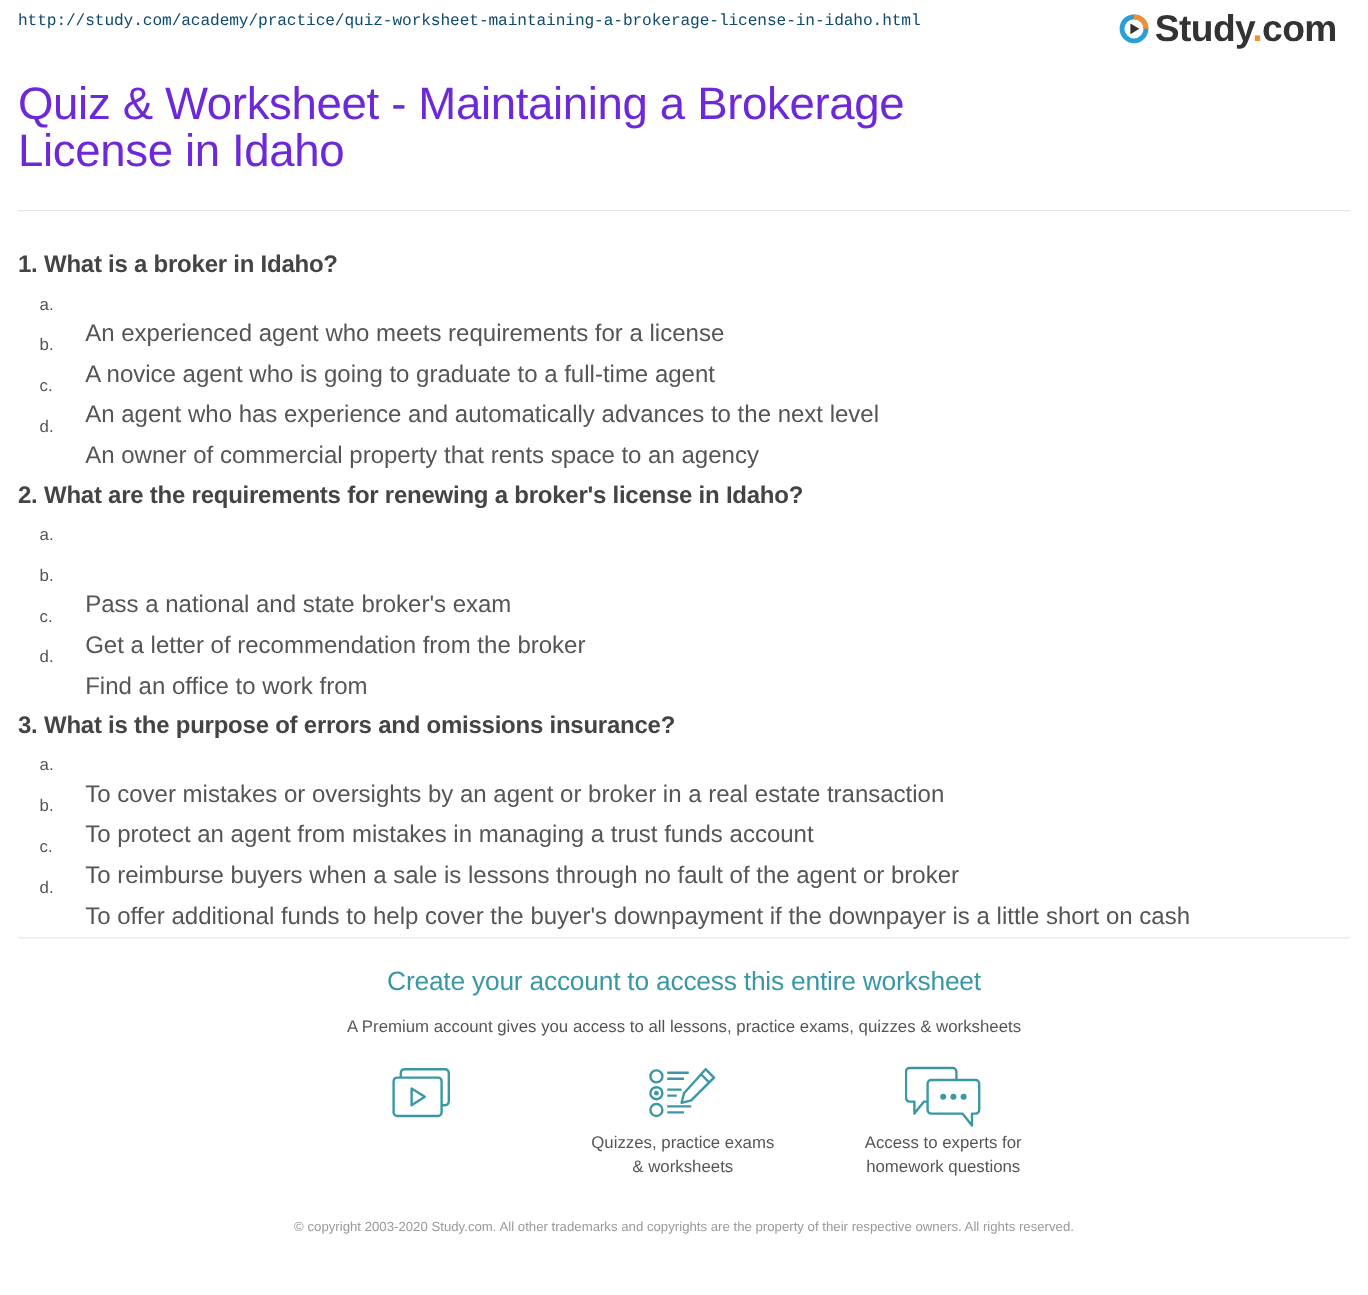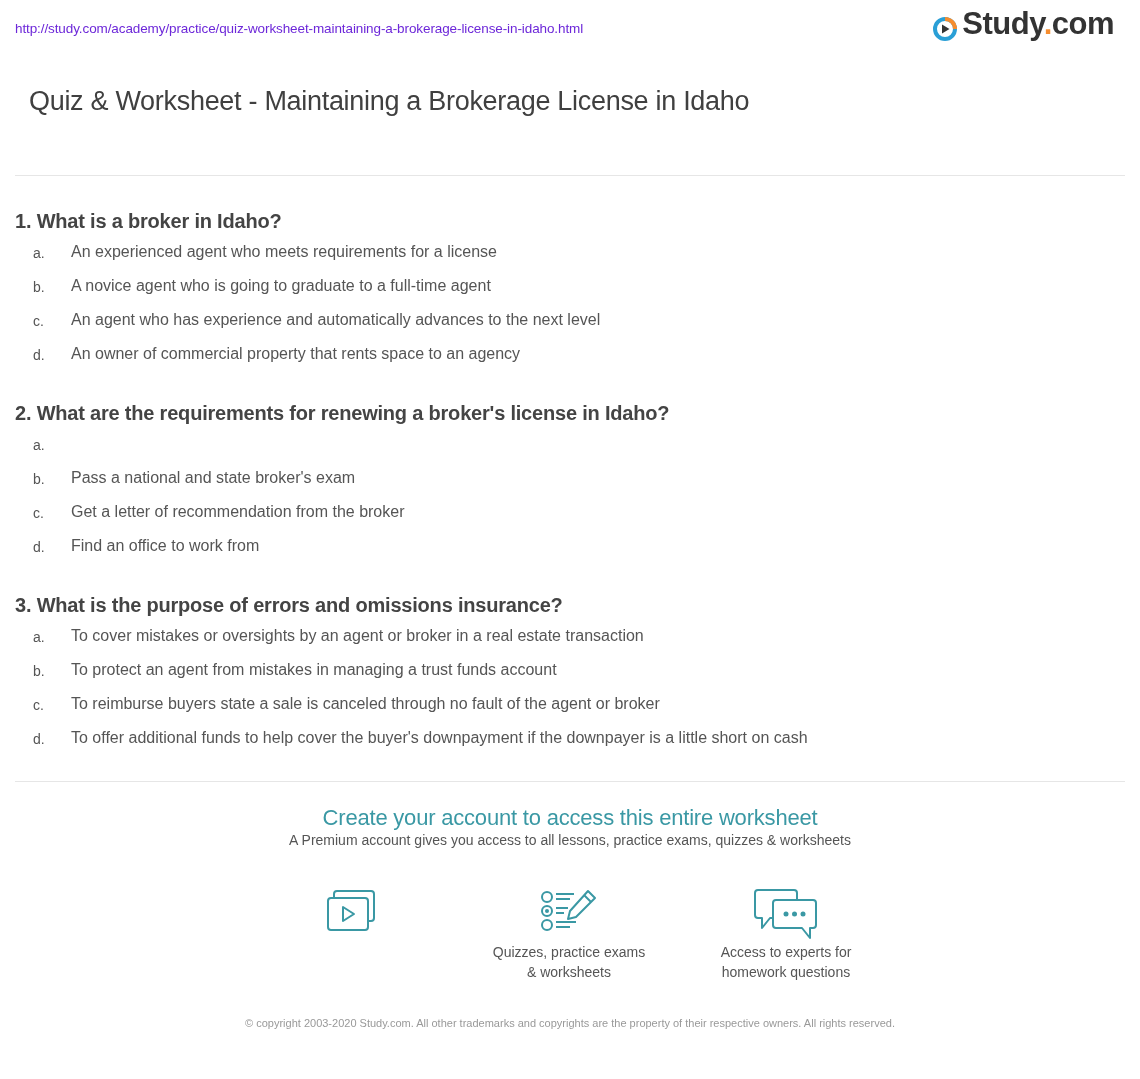--- a/index.html
+++ b/index.html
@@ -1,45 +1,45 @@
 <!DOCTYPE html>
 <html><head>
   <meta charset="utf-8">
   <style>
     html, body { margin: 0; padding: 0; background: #ffffff; }
     body {
       width: 1140px; height: 1079px; position: relative; overflow: hidden;
       font-family: "Liberation Sans", sans-serif; color: #555;
     }
     .url {
-      position: absolute; left: 15px; top: 21px;
-      font-size: 13.5px; color: #6d28d9; letter-spacing: -0.1px;
+      position: absolute; left: 15px; top: 11px;
+      font-size: 13.5px; color: #0c4a6e; letter-spacing: -0.1px; font-family: Liberation Mono, monospace;
     }
     .logo {
       position: absolute; right: 26px; top: 6px; height: 36px;
-      display: flex; align-items: flex-end;
+      display: flex; align-items: center;
     }
     .logo svg { margin-right: 4px; }
     .logo-text { font-size: 31px; font-weight: bold; color: #333; letter-spacing: -0.5px; }
     .logo-dot { color: #f68d2e; }
     h1 {
-      position: absolute; left: 15px; top: 68px; margin: 14px; width: 850px;
-      font-size: 27px; font-weight: normal; line-height: 39px; color: #404040;
+      position: absolute; left: 15px; top: 68px; margin: 0; width: 850px;
+      font-size: 38px; font-weight: normal; line-height: 39px; color: #6d28d9;
       letter-spacing: -0.3px;
     }
     .hr { position: absolute; left: 15px; right: 15px; height: 1px; background: #e6e6e6; }
     .question { position: absolute; left: 15px; width: 1100px; }
     .q-title { font-size: 20px; color: #444; margin: 0; line-height: 24px; letter-spacing: -0.2px; }
     .answers { list-style: none; margin: 0; padding: 0; margin-top: 10px; }
     .answer { display: flex; height: 34px; align-items: flex-start; }
     .answer-letter { width: 56px; padding-left: 18px; box-sizing: border-box; font-size: 14px; color: #555; padding-top: 2px; }
-    .answer-text { font-size: 16px; color: #555; }
+    .answer-text { font-size: 20px; color: #555; margin-top: 24px; }
     .cta { position: absolute; left: 0; width: 1140px; text-align: center; }
     .cta-title { font-size: 22px; color: #3a98a4; font-weight: normal; margin: 0; letter-spacing: -0.2px; }
-    .cta-sub { font-size: 14px; color: #555; margin-top: 1px; }
+    .cta-sub { font-size: 14px; color: #555; margin-top: 16px; }
     .feature { position: absolute; top: 888px; width: 200px; text-align: center; }
     .feature svg { display: block; margin: 0 auto; }
     .feature-label { font-size: 14px; color: #555; line-height: 20px; margin-top: 8px; }
     .footer {
       position: absolute; left: 215px; width: 710px; top: 1015px; text-align: center;
       font-size: 11px; line-height: 17px; color: #999;
     }
   </style>
 </head>
 <body>
@@ -108,21 +108,21 @@
     <li class="answer">
         <span class="answer-letter">a.</span>
         <span class="answer-text">To cover mistakes or oversights by an agent or broker in a real estate transaction</span>
       </li>
     <li class="answer">
         <span class="answer-letter">b.</span>
         <span class="answer-text">To protect an agent from mistakes in managing a trust funds account</span>
       </li>
     <li class="answer">
         <span class="answer-letter">c.</span>
-        <span class="answer-text">To reimburse buyers state a sale is canceled through no fault of the agent or broker</span>
+        <span class="answer-text">To reimburse buyers when a sale is lessons through no fault of the agent or broker</span>
       </li>
     <li class="answer">
         <span class="answer-letter">d.</span>
         <span class="answer-text">To offer additional funds to help cover the buyer's downpayment if the downpayer is a little short on cash</span>
       </li>
   </ul>
 </div>
 
 <div class="hr" style="top:781px;"></div>
 

